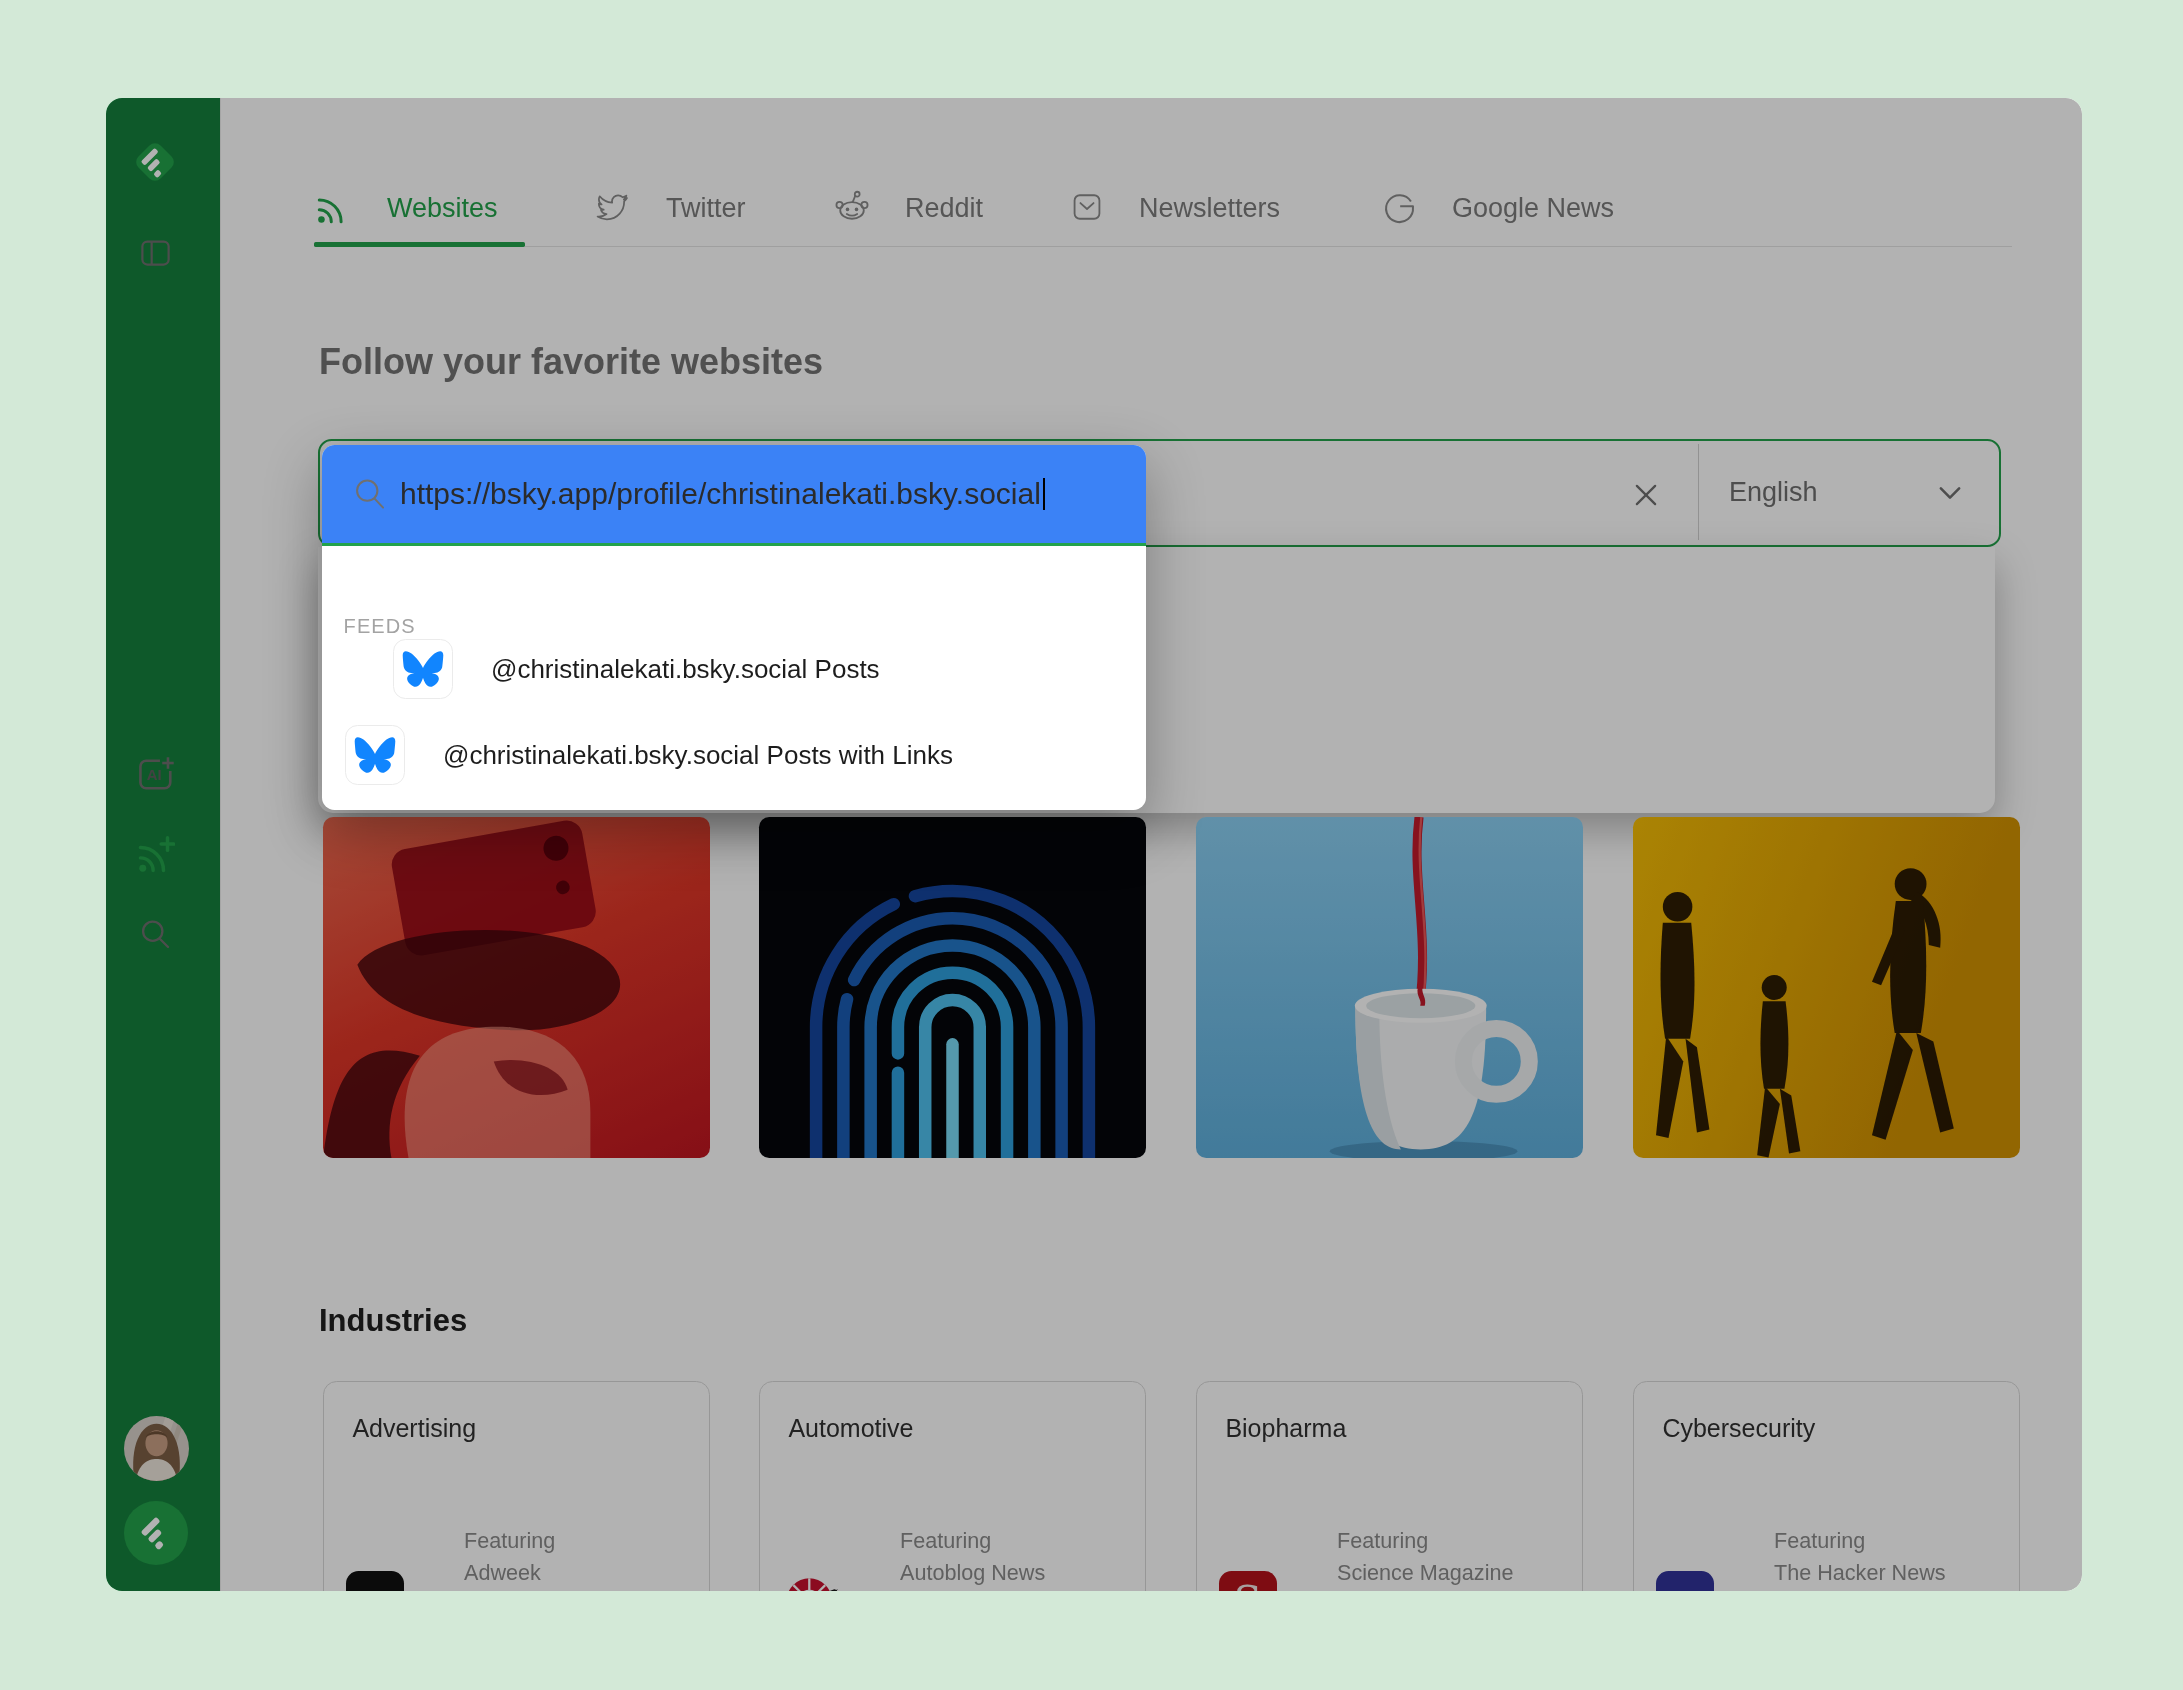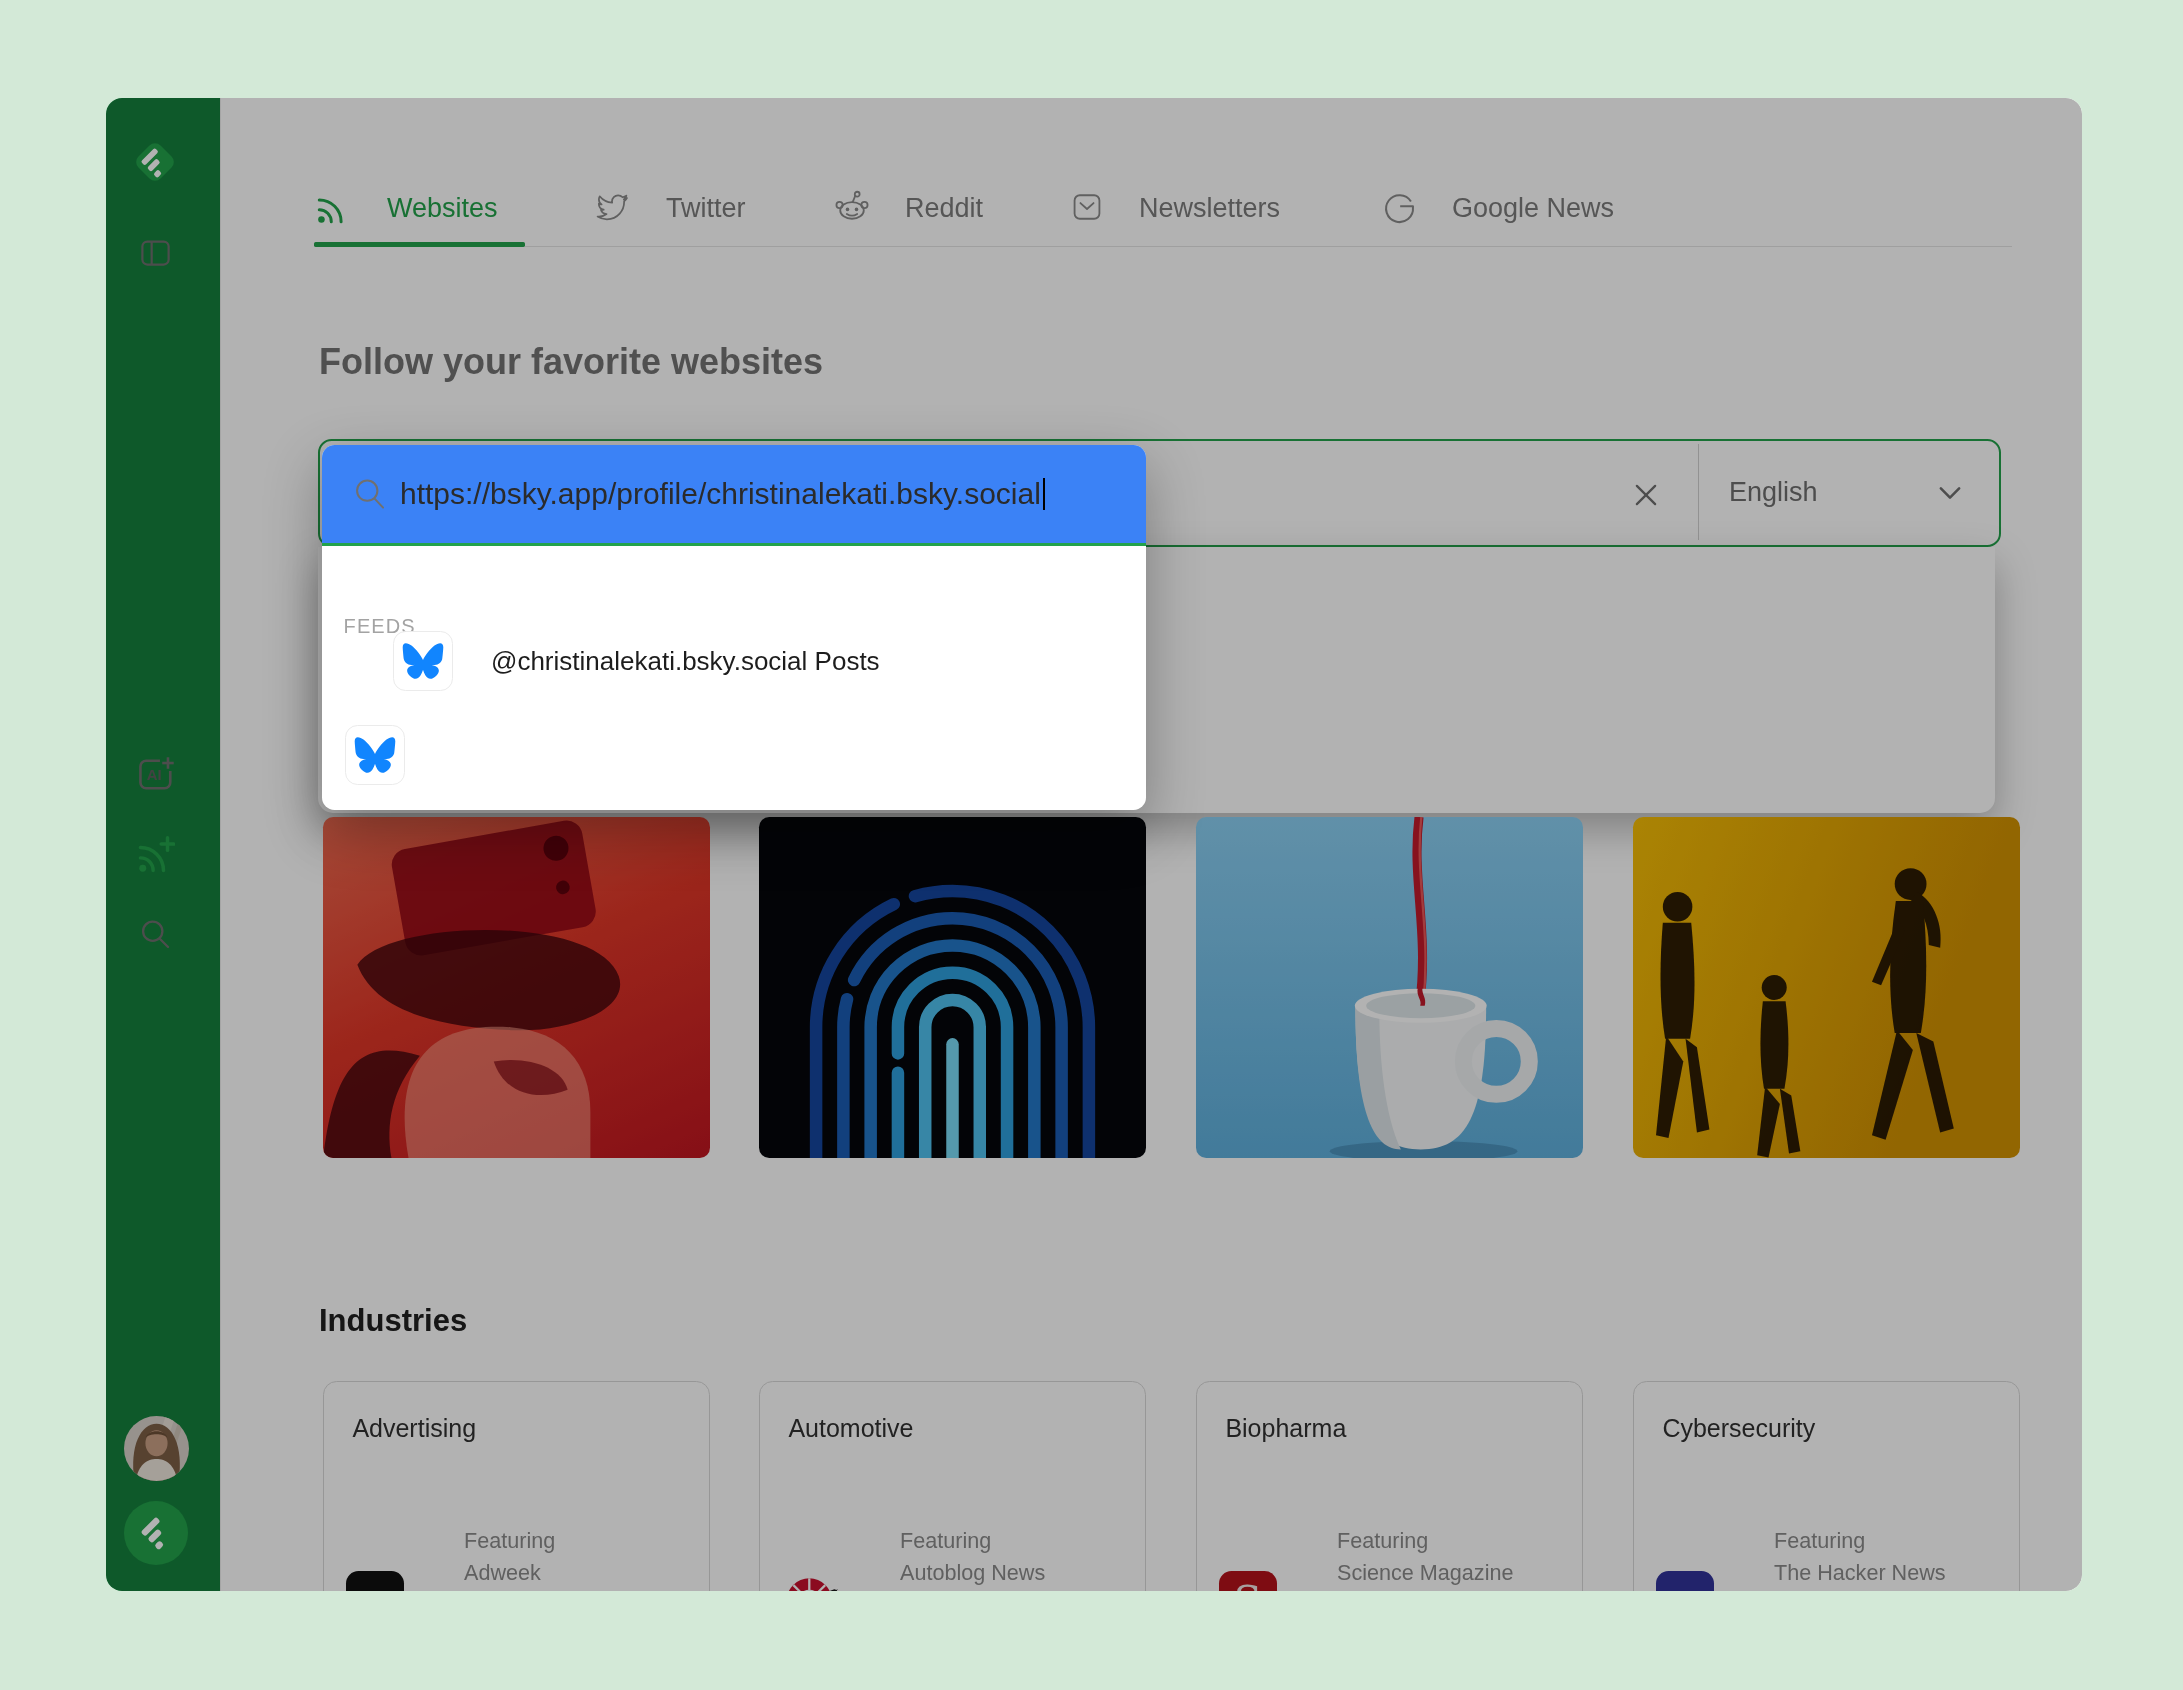--- a/index.html
+++ b/index.html
@@ -59,21 +59,21 @@
   .spotlight { position:absolute; left:216px; top:347px; width:824px; height:365px; background:#fff;
                border-radius:12.5px; overflow:hidden; z-index:40; box-shadow:0 20.5px 57px rgba(0,0,0,0.30); }
   .spot-strip { position:absolute; left:0; top:0; width:100%; height:98px; background:#3b82f6; }
   .spot-strip .green-line { position:absolute; left:0; top:98px; width:100%; height:3.4px; background:#23a24b; }
   .spot-mag  { position:absolute; left:30px; top:31px; width:35px; height:35px; }
   .url-text  { position:absolute; left:78px; top:0; height:98px; display:flex; align-items:center;
                font-size:30px; color:#2b2b2b; white-space:nowrap; }
   .caret { display:inline-block; width:1.7px; height:32px; background:#000; margin-left:2.3px; }
   .feeds-label { position:absolute; left:21.6px; top:138px; font-size:20px; color:#a3a3a3; letter-spacing:1.1px;margin-top:32px; }
   .feed-row { position:absolute; left:23px; height:60px; display:flex; align-items:center; gap:38px; cursor:pointer; }
-  .feed-row-1 { top:186px;padding-left:48px; } .feed-row-2 { top:280px; }
+  .feed-row-1 { top:194px;padding-left:48px; } .feed-row-2 { top:280px; }
   .bsky-tile { width:60px; height:60px; background:#fff; border:1.1px solid #ebebeb; border-radius:12.5px;
                display:flex; align-items:center; justify-content:center; flex:0 0 auto; }
   .feed-row .lbl { font-size:26px; color:#1d1d1d; white-space:nowrap; }
 
   
   .tile { position:absolute; top:719px; width:387px; height:341px; border-radius:10.2px; overflow:hidden; }
   .tile-1 { left:217px;  background:linear-gradient(155deg,#ef6a50 0%,#e03728 45%,#c01620 100%); }
   .tile-2 { left:653px; background:#05070b; }
   .tile-3 { left:1090px; background:linear-gradient(#8bcff2 0%,#5fb0dd 100%); }
   .tile-4 { left:1527px; background:linear-gradient(110deg,#f5bd06 0%,#d29202 75%); }
@@ -386,18 +386,19 @@
         </span>
         <span class="lbl">@christinalekati.bsky.social Posts</span>
       </div>
 
       <div class="feed-row feed-row-2">
         <span class="bsky-tile">
           <svg width="42" height="38" viewBox="0 0 600 530">
             <path fill="#1185fe" d="M135.72 44.03C202.216 93.951 273.74 195.17 300 249.49c26.262-54.316 97.782-155.54 164.28-205.46C512.26 8.009 590-19.862 590 68.825c0 17.712-10.155 148.79-16.111 170.07-20.703 73.984-96.144 92.854-163.25 81.433 117.3 19.964 147.14 86.092 82.697 152.22-122.39 125.59-175.91-31.511-189.63-71.766-2.514-7.38-3.69-10.832-3.708-7.896-.017-2.936-1.193.516-3.707 7.896-13.714 40.255-67.233 197.36-189.63 71.766-64.444-66.128-34.605-132.26 82.697-152.22-67.108 11.421-142.55-7.449-163.25-81.433C20.15 217.613 9.997 86.535 9.997 68.825c0-88.687 77.742-60.816 125.72-24.795z"></path>
           </svg>
         </span>
+        <span class="lbl">@christinalekati.bsky.social Posts with Links</span>
       </div>
     </div>
 
   </div>
 </div>
 
 
 </body></html>

